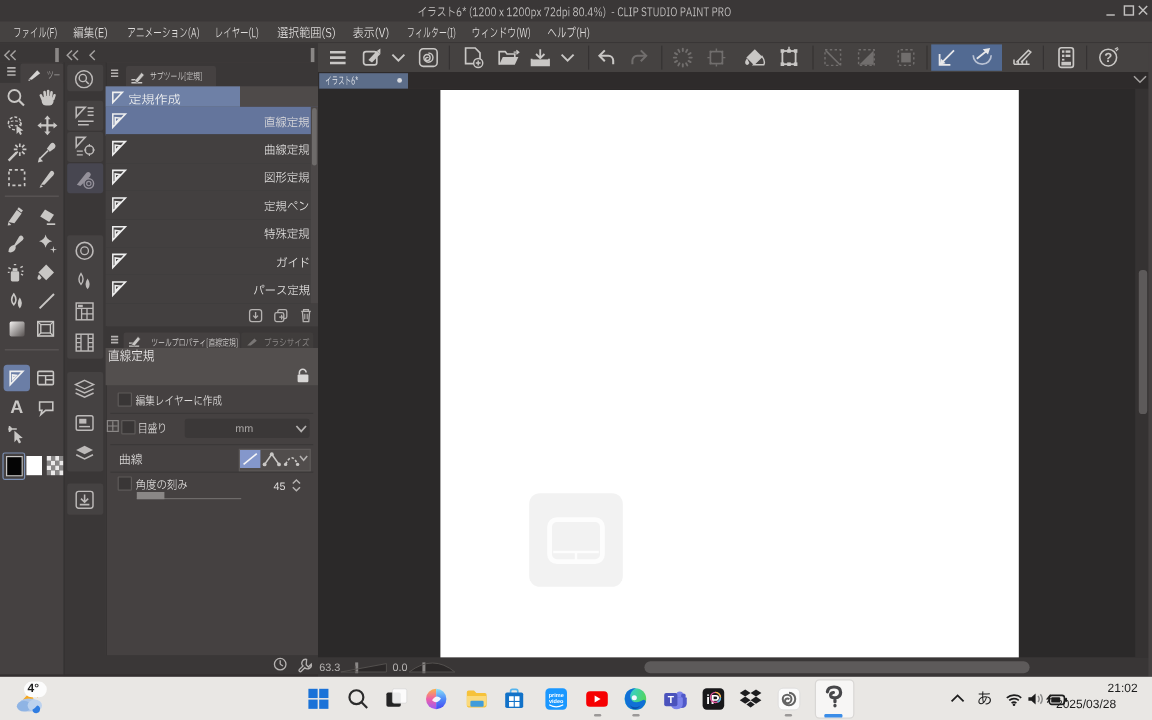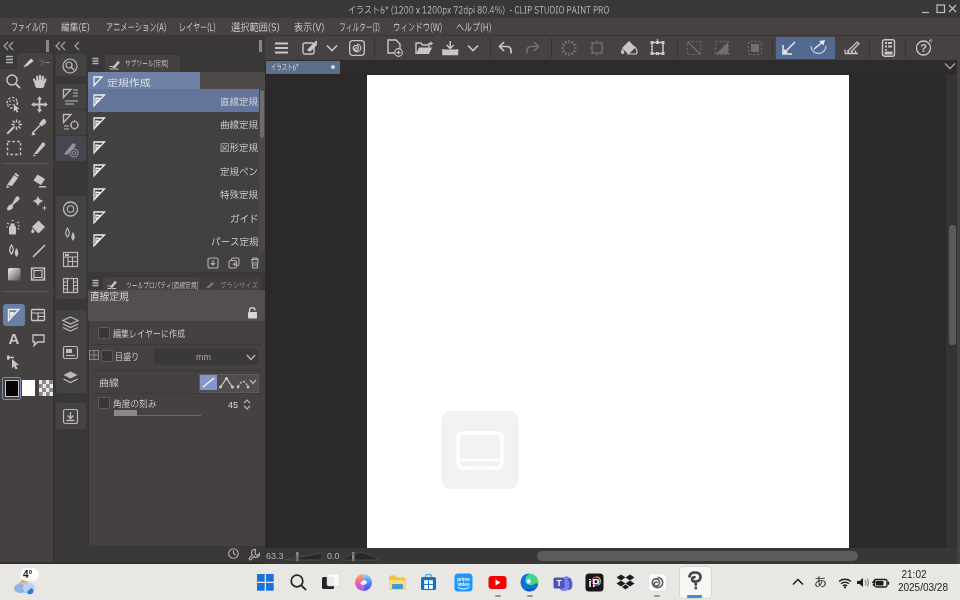--- a/index.html
+++ b/index.html
@@ -728,14 +728,14 @@
 <svg class="i" style="left:856px;top:577px" width="13" height="11">
       <path d="M1,4 h2.5 L7,1 V10 L3.5,7 H1 Z" fill="#1d1d1d"></path>
       <path d="M9,3 a4,4 0 0 1 0,5 M11,1.5 a6.5,6.5 0 0 1 0,8" fill="none" stroke="#8a8a8a" stroke-width="1.2"></path>
     </svg>
 <svg class="i" style="left:872px;top:578px" width="17" height="10">
       <rect x="2.5" y="1.5" width="12.5" height="7.5" rx="2" fill="none" stroke="#1d1d1d" stroke-width="1.3"></rect>
       <rect x="4" y="3" width="7.5" height="4.5" rx="0.8" fill="#1d1d1d"></rect>
       <rect x="15.5" y="3.5" width="1.7" height="3.4" rx="0.8" fill="#1d1d1d"></rect>
       <path d="M3.5,0.8 l-2.8,3.6 h2.3 l-2.2,3.2" stroke="#1d1d1d" stroke-width="1.1" fill="none"></path>
     </svg>
-<div class="a" style="left:880px;top:569px;width:68px;height:12px;color:#1d1d1d;font-size:10px;line-height:12px;text-align:center">21:02</div>
-<div class="a" style="left:880px;top:582px;width:68px;height:12px;color:#1d1d1d;font-size:10px;line-height:12px;text-align:right">2025/03/28</div>
+<div class="a" style="left:880px;top:569px;width:68px;height:12px;color:#1d1d1d;font-size:10px;line-height:12px;text-align:right">21:02</div>
+<div class="a" style="left:880px;top:582px;width:68px;height:12px;color:#1d1d1d;font-size:10px;line-height:12px;text-align:left">2025/03/28</div>
 </div>
 </body></html>

